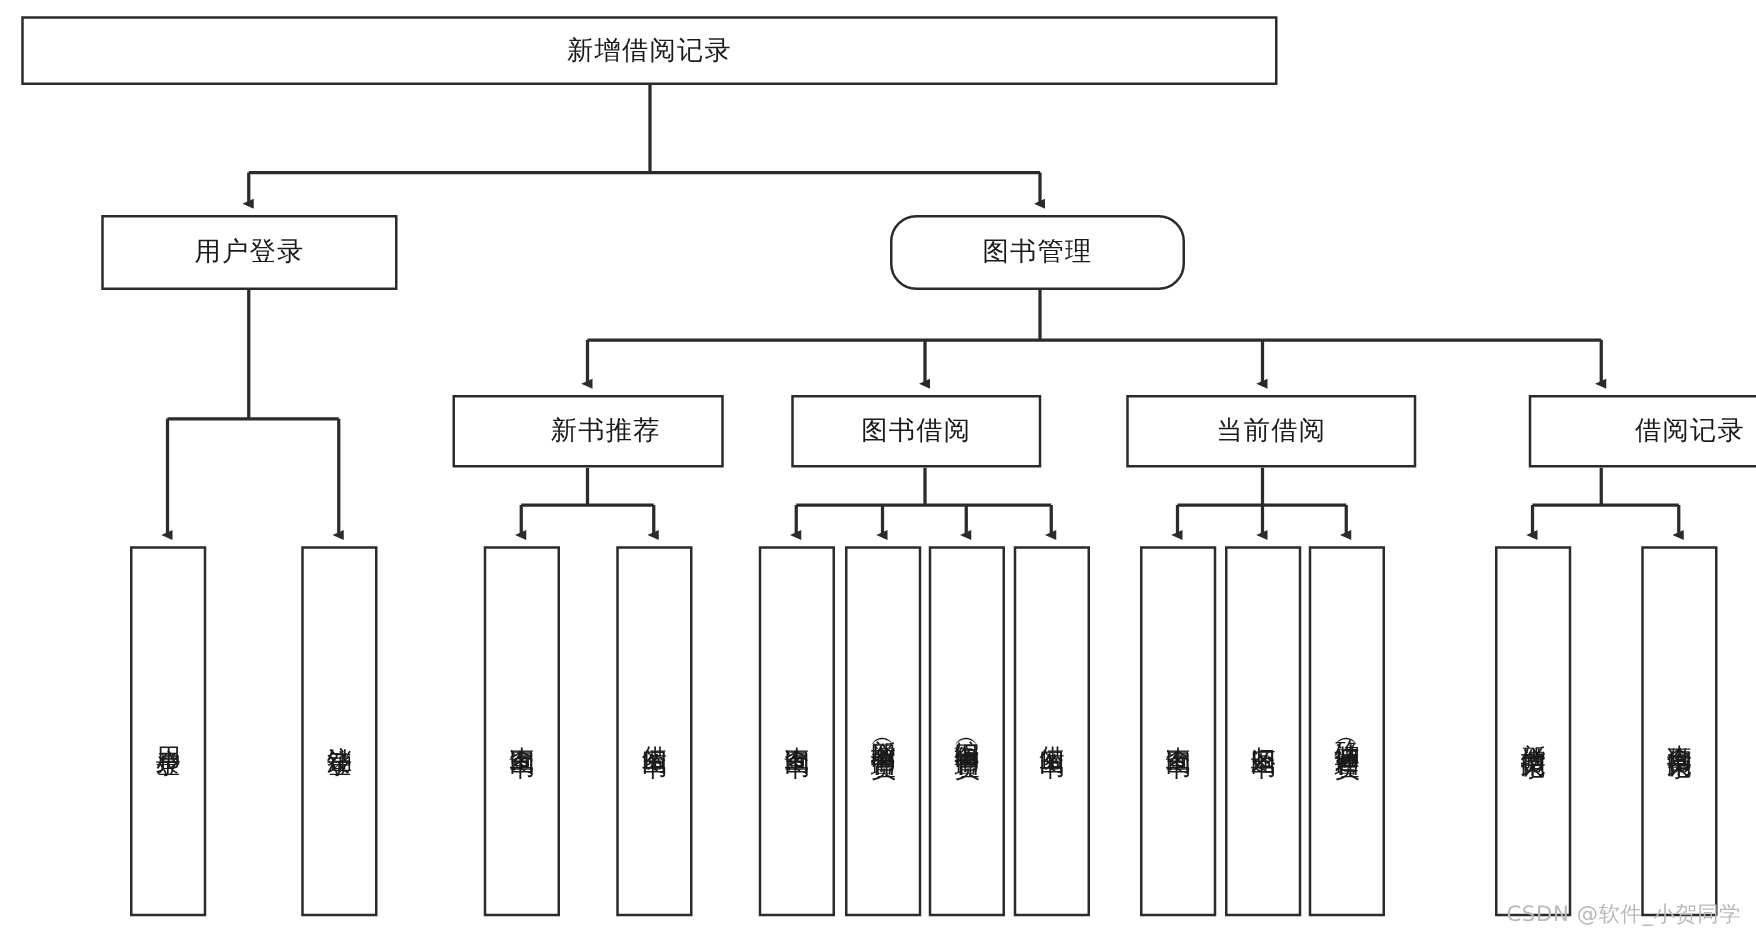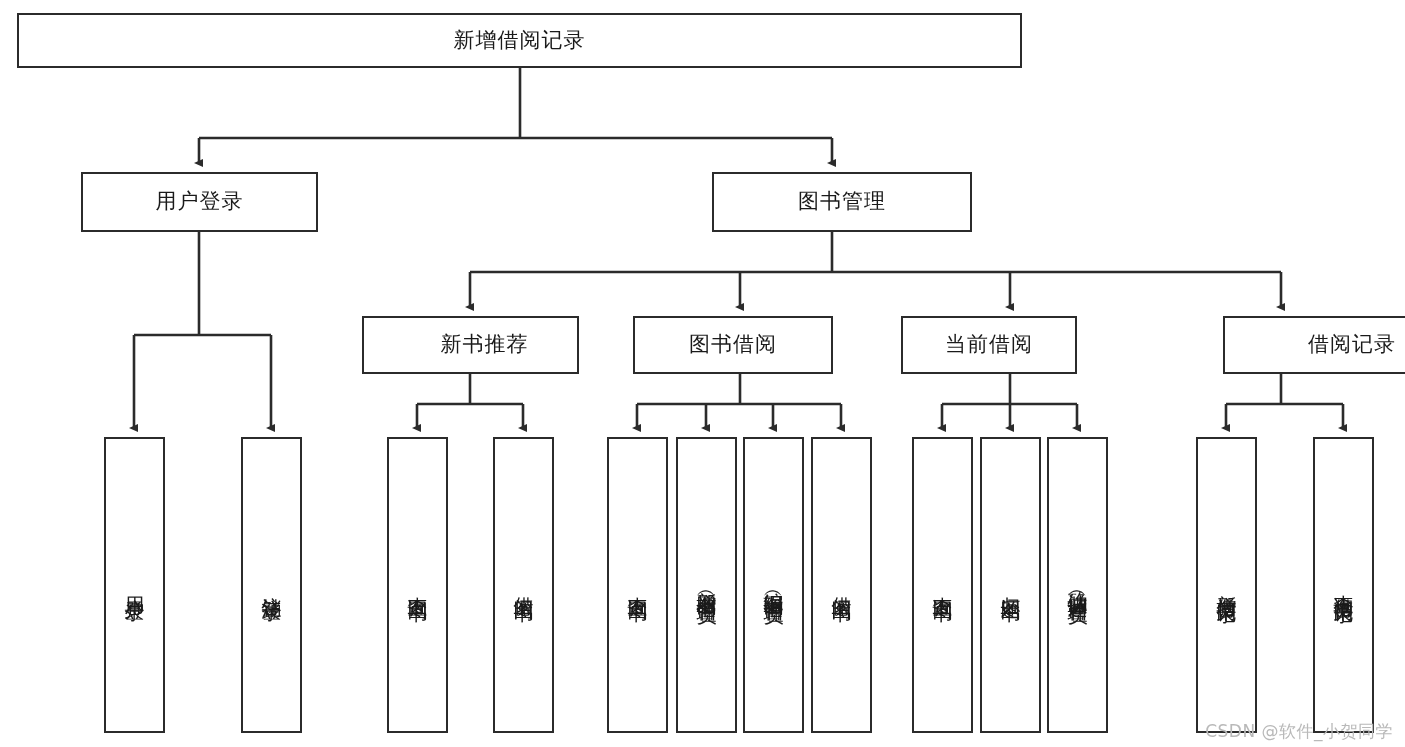--- a/index.html
+++ b/index.html
@@ -126,31 +126,31 @@
     </g>
   </svg>
 
   <div class="node horizontal" style="left:17px; top:13px; width:1005px; height:55px;">
     <span class="label">新增借阅记录</span>
   </div>
 
   <div class="node horizontal" style="left:81px; top:172px; width:237px; height:60px;">
     <span class="label">用户登录</span>
   </div>
-  <div class="node horizontal" style="left:712px; top:172px; width:260px; height:60px;">
+  <div class="node horizontal" style="left:712px; top:172px; width:236px; height:60px;border-radius:21px;">
     <span class="label">图书管理</span>
   </div>
 
   <div class="node horizontal" style="left:362px; top:316px; width:217px; height:58px;padding-left:28px;">
     <span class="label">新书推荐</span>
   </div>
   <div class="node horizontal" style="left:633px; top:316px; width:200px; height:58px;">
     <span class="label">图书借阅</span>
   </div>
-  <div class="node horizontal" style="left:901px; top:316px; width:176px; height:58px;justify-content:center;">
+  <div class="node horizontal" style="left:901px; top:316px; width:232px; height:58px;justify-content:center;">
     <span class="label">当前借阅</span>
   </div>
   <div class="node horizontal" style="left:1203px; top:316px; width:258px; height:58px;margin-left:20px;">
     <span class="label">借阅记录</span>
   </div>
 
   <div class="node vertical" style="left:104px; top:437px; width:61px; height:296px;">
     <span class="label">用户登录</span>
   </div>
   <div class="node vertical" style="left:241px; top:437px; width:61px; height:296px;">

